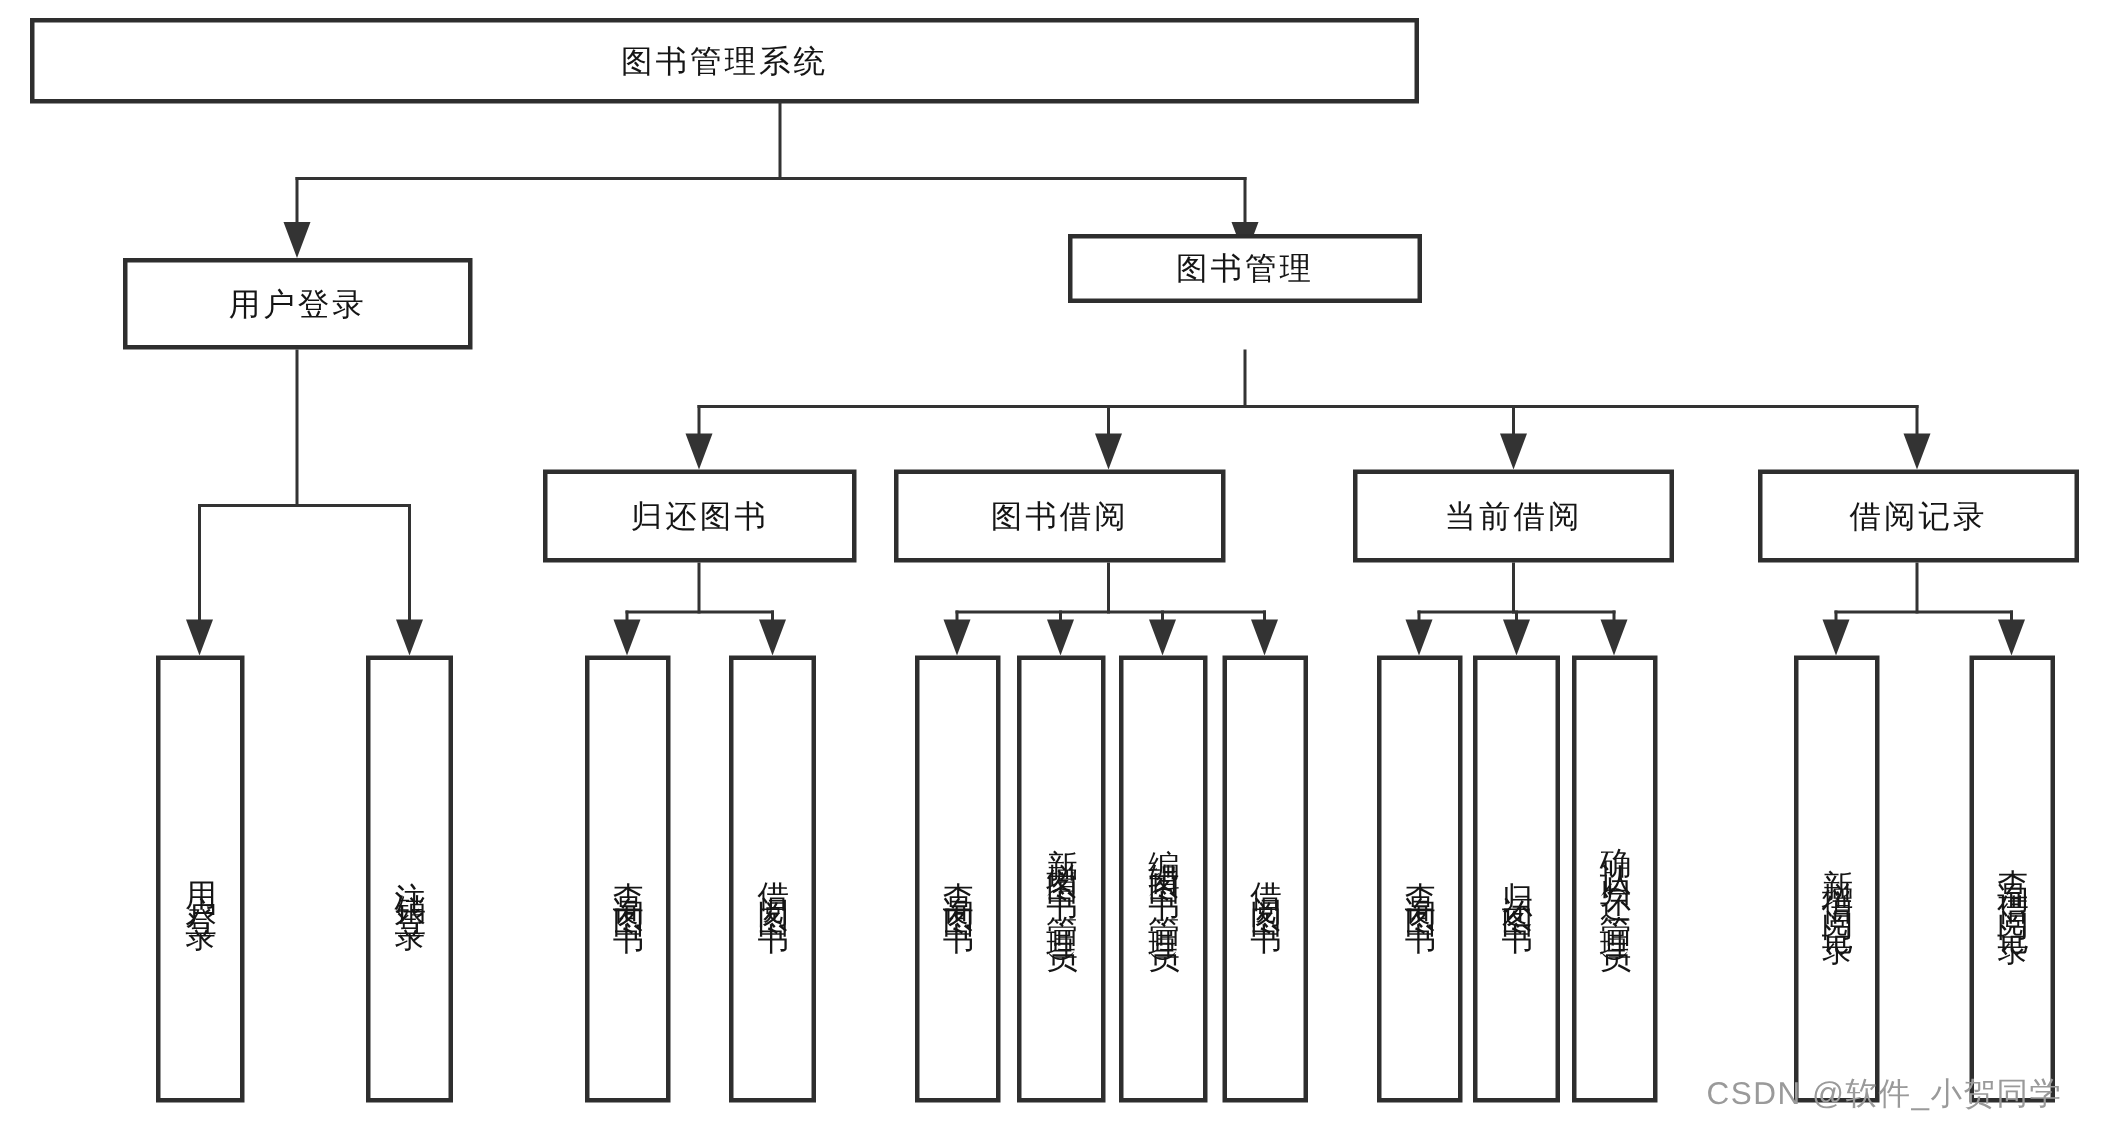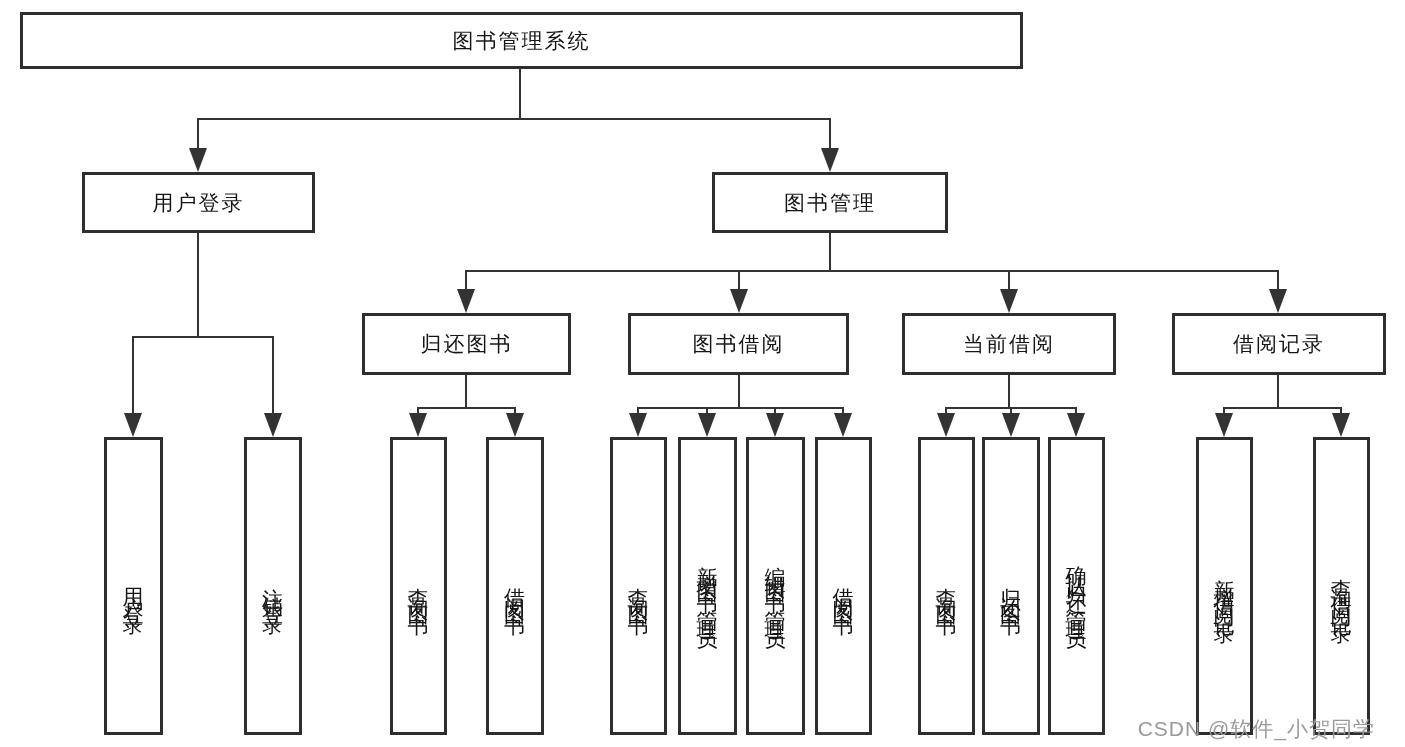--- a/index.html
+++ b/index.html
@@ -43,52 +43,52 @@
     font-size:21px;
     color:#9a9a9a;
     letter-spacing:1px;
   }
 </style>
 </head>
 <body>
 
 <div id="canvas">
 
-  <div class="box" style="left:20px;top:12px;width:1003px;height:57px">图书管理系统</div>
+  <div class="box" style="left:20px;top:12px;width:926px;height:57px">图书管理系统</div>
 
   <div class="vline" style="left:519px;top:68px;height:52px"></div>
   <div class="hline" style="left:197px;top:118px;width:634px"></div>
   <div class="vline" style="left:197px;top:118px;height:36px"></div>
   <div class="arrow" style="left:189px;top:148px"></div>
   <div class="vline" style="left:829px;top:118px;height:36px"></div>
   <div class="arrow" style="left:821px;top:148px"></div>
 
   <div class="box" style="left:82px;top:172px;width:233px;height:61px">用户登录</div>
-  <div class="box" style="left:712px;top:172px;width:236px;height:61px">图书管理</div>
+  <div class="box" style="left:712px;top:156px;width:236px;height:46px">图书管理</div>
 
   <div class="vline" style="left:197px;top:233px;height:105px"></div>
   <div class="hline" style="left:132px;top:336px;width:142px"></div>
   <div class="vline" style="left:132px;top:336px;height:80px"></div>
   <div class="arrow" style="left:124px;top:413px"></div>
   <div class="vline" style="left:272px;top:336px;height:80px"></div>
   <div class="arrow" style="left:264px;top:413px"></div>
 
   <div class="vline" style="left:829px;top:233px;height:39px"></div>
   <div class="hline" style="left:465px;top:270px;width:814px"></div>
   <div class="vline" style="left:465px;top:270px;height:26px"></div>
   <div class="arrow" style="left:457px;top:289px"></div>
   <div class="vline" style="left:738px;top:270px;height:26px"></div>
   <div class="arrow" style="left:730px;top:289px"></div>
   <div class="vline" style="left:1008px;top:270px;height:26px"></div>
   <div class="arrow" style="left:1000px;top:289px"></div>
   <div class="vline" style="left:1277px;top:270px;height:26px"></div>
   <div class="arrow" style="left:1269px;top:289px"></div>
 
   <div class="box" style="left:362px;top:313px;width:209px;height:62px">归还图书</div>
-  <div class="box" style="left:628px;top:313px;width:221px;height:62px">图书借阅</div>
+  <div class="box" style="left:596px;top:313px;width:221px;height:62px">图书借阅</div>
   <div class="box" style="left:902px;top:313px;width:214px;height:62px">当前借阅</div>
   <div class="box" style="left:1172px;top:313px;width:214px;height:62px">借阅记录</div>
 
   <div class="vline" style="left:465px;top:375px;height:34px"></div>
   <div class="hline" style="left:417px;top:407px;width:99px"></div>
   <div class="vline" style="left:417px;top:407px;height:10px"></div>
   <div class="arrow" style="left:409px;top:413px"></div>
   <div class="vline" style="left:514px;top:407px;height:10px"></div>
   <div class="arrow" style="left:506px;top:413px"></div>
 

